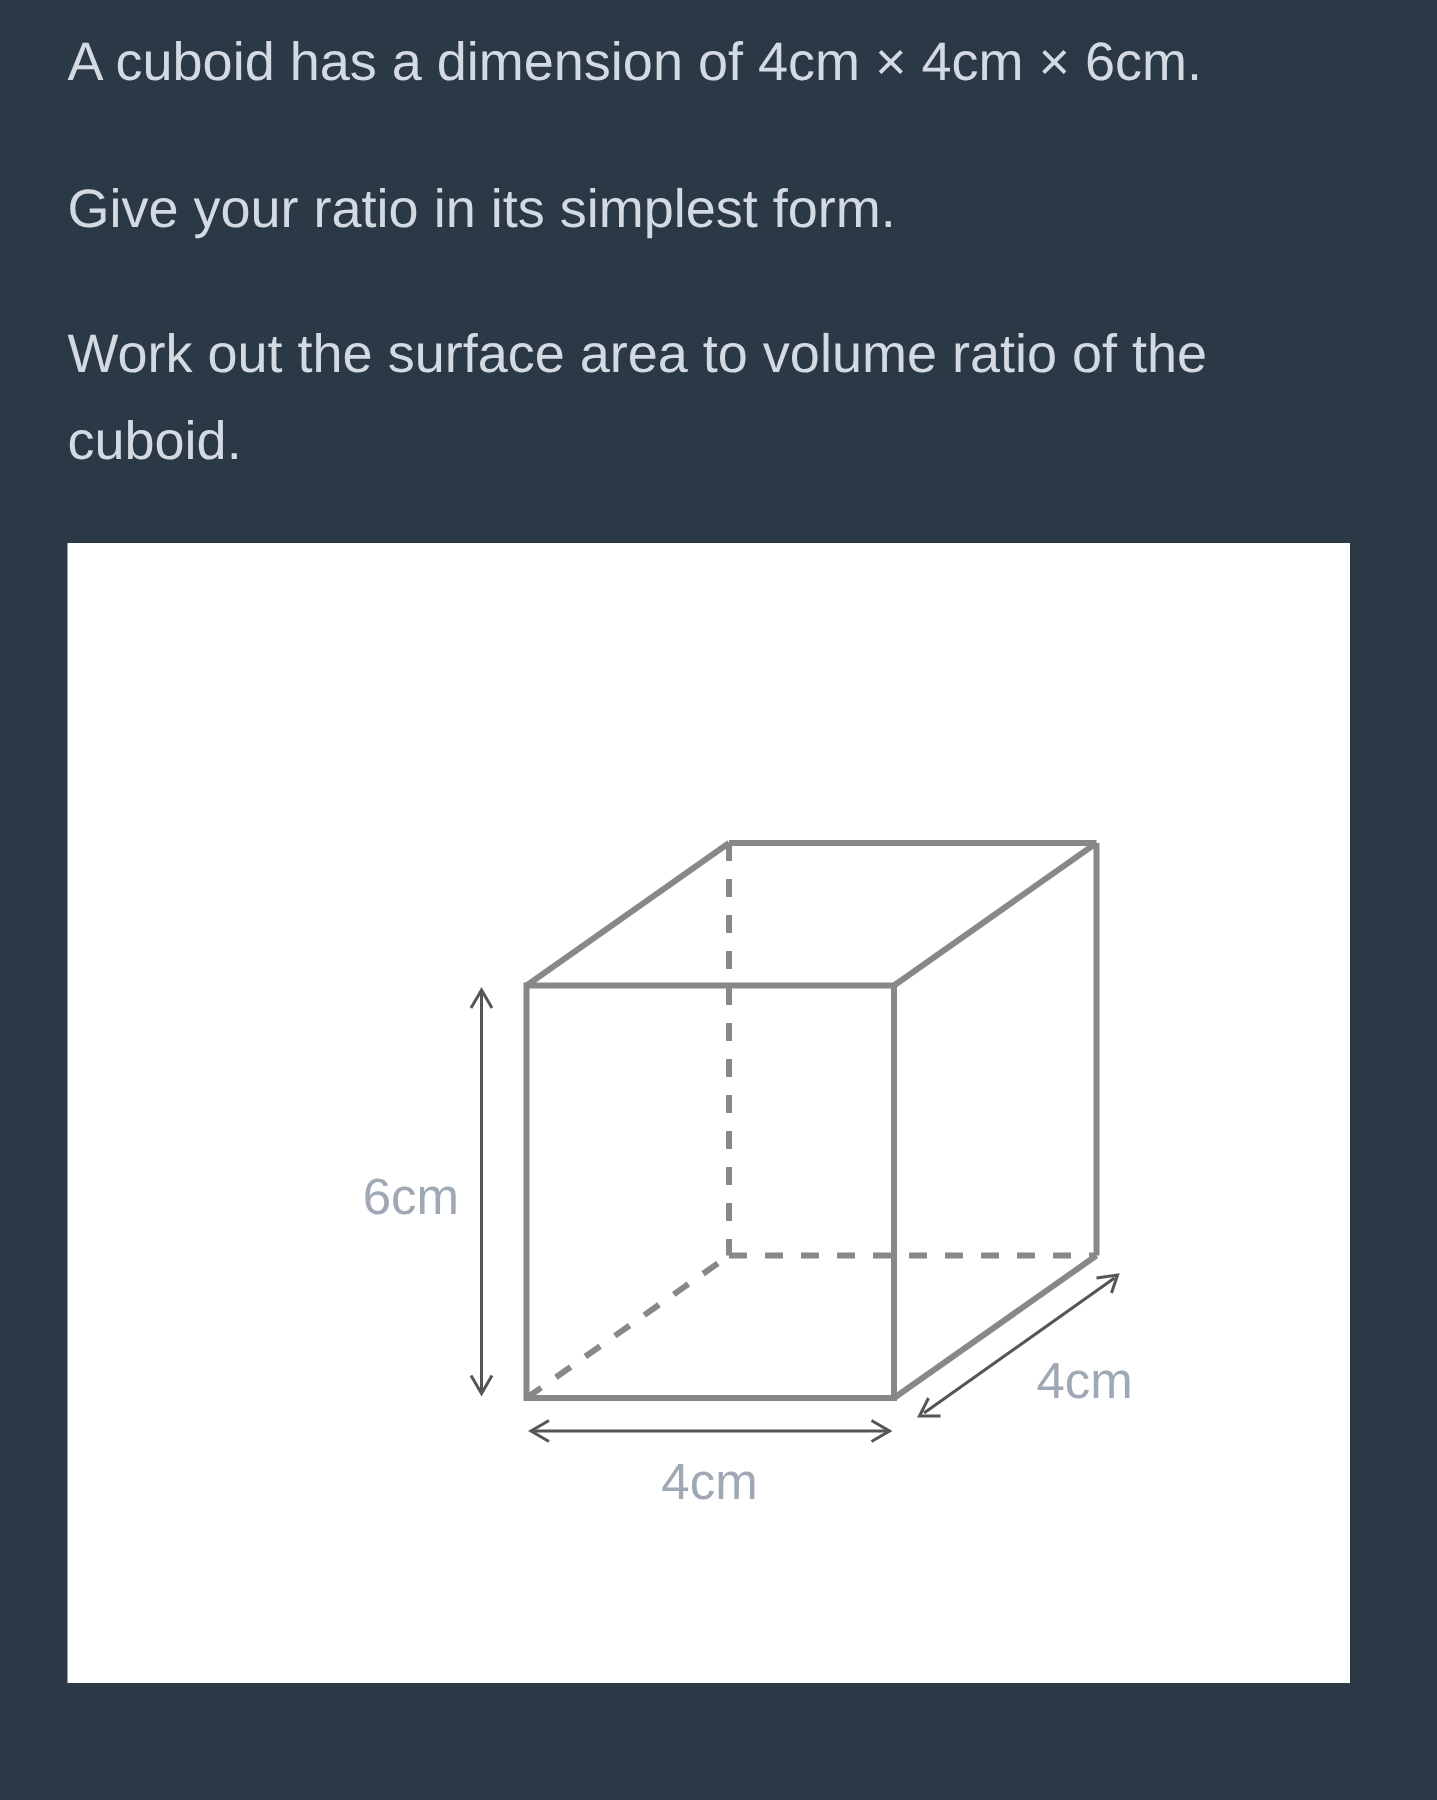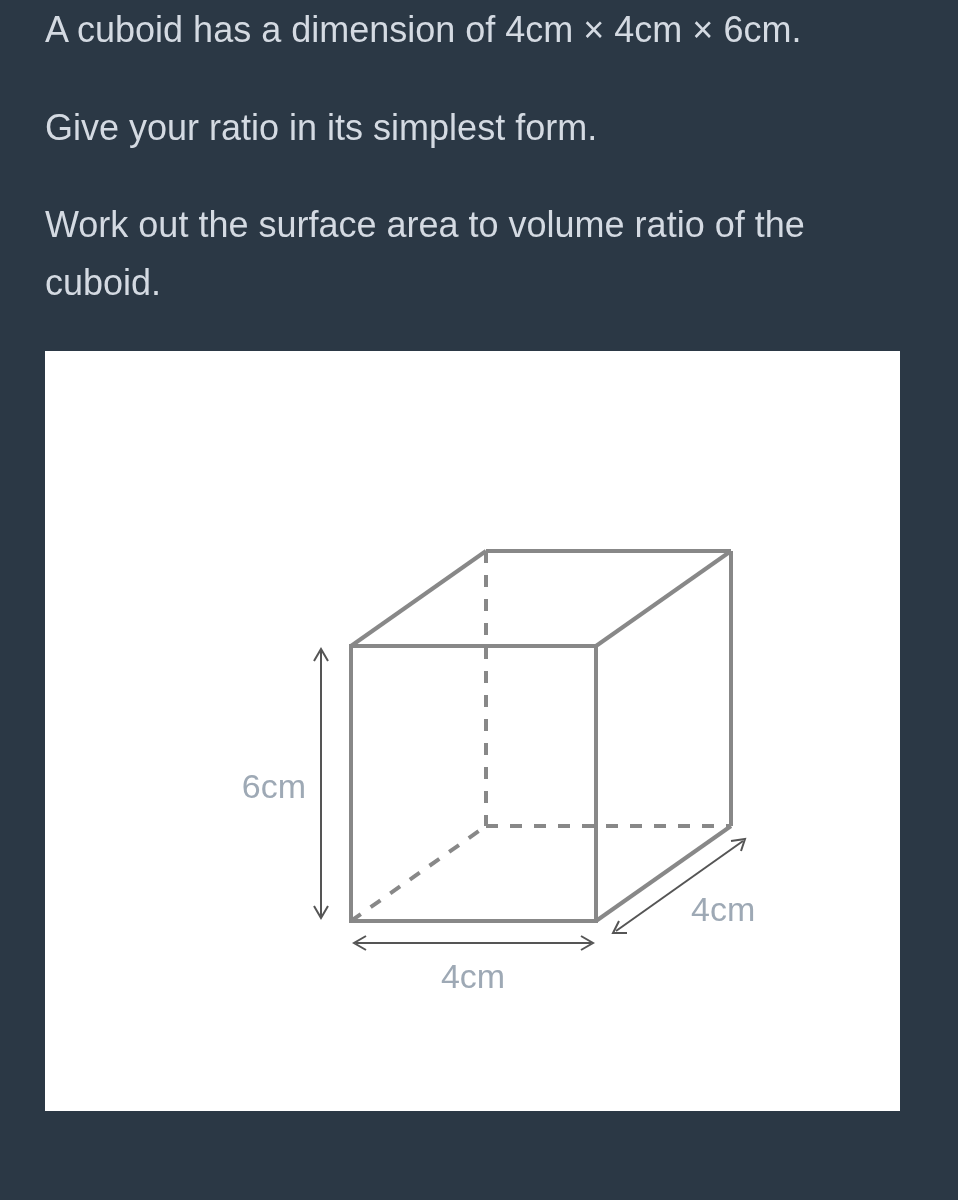--- a/index.html
+++ b/index.html
@@ -13,21 +13,21 @@
   .question-container {
     padding: 0 45px;
     color: #d4dae2;
     font-size: 36px;
     line-height: 1.6;
   }
   .para {
     margin-bottom: 40px;
   }
   .para:first-child {
-    margin-top: 1px;
+    margin-top: 12px;
   }
   .diagram-wrapper {
     background: #ffffff;
     margin: 0 45px;
     width: 855px;
     height: 760px;
     position: relative;
     display: flex;
     align-items: center;
     justify-content: center;

